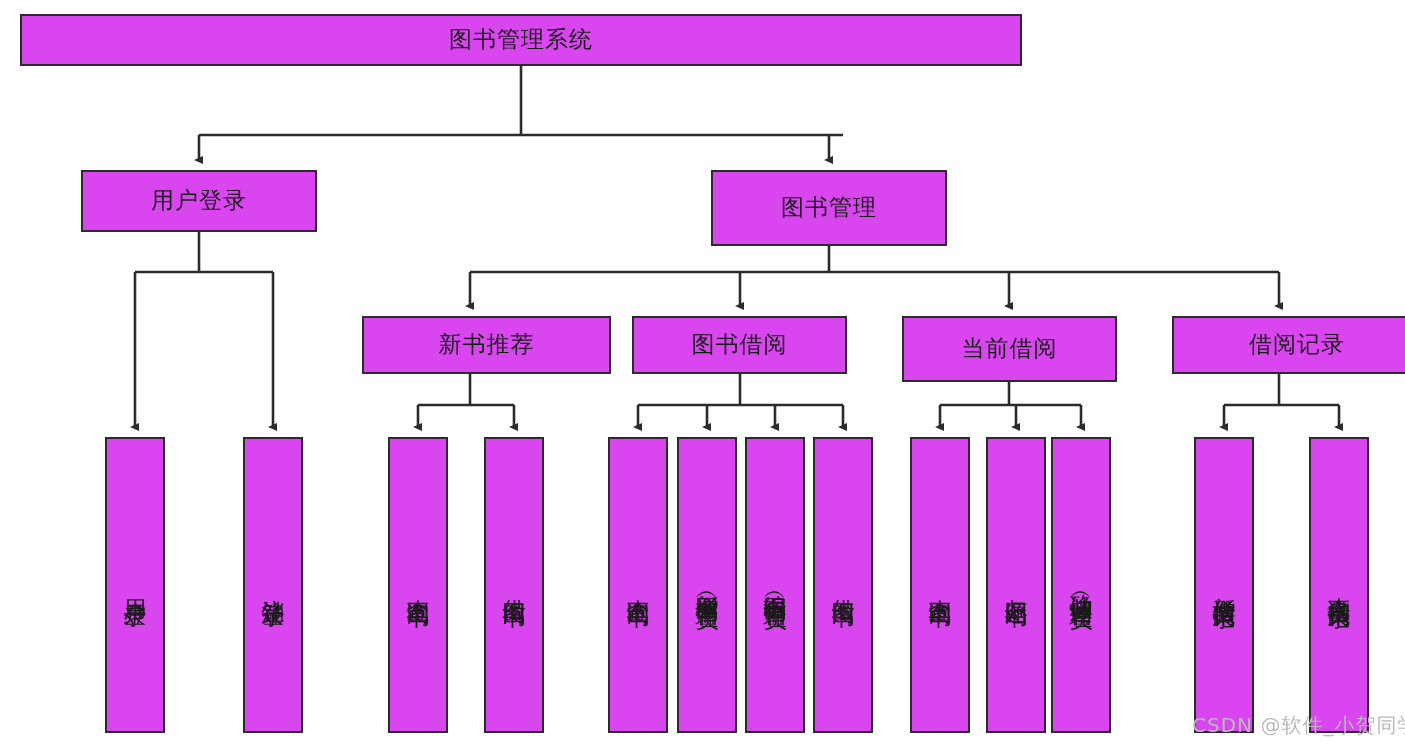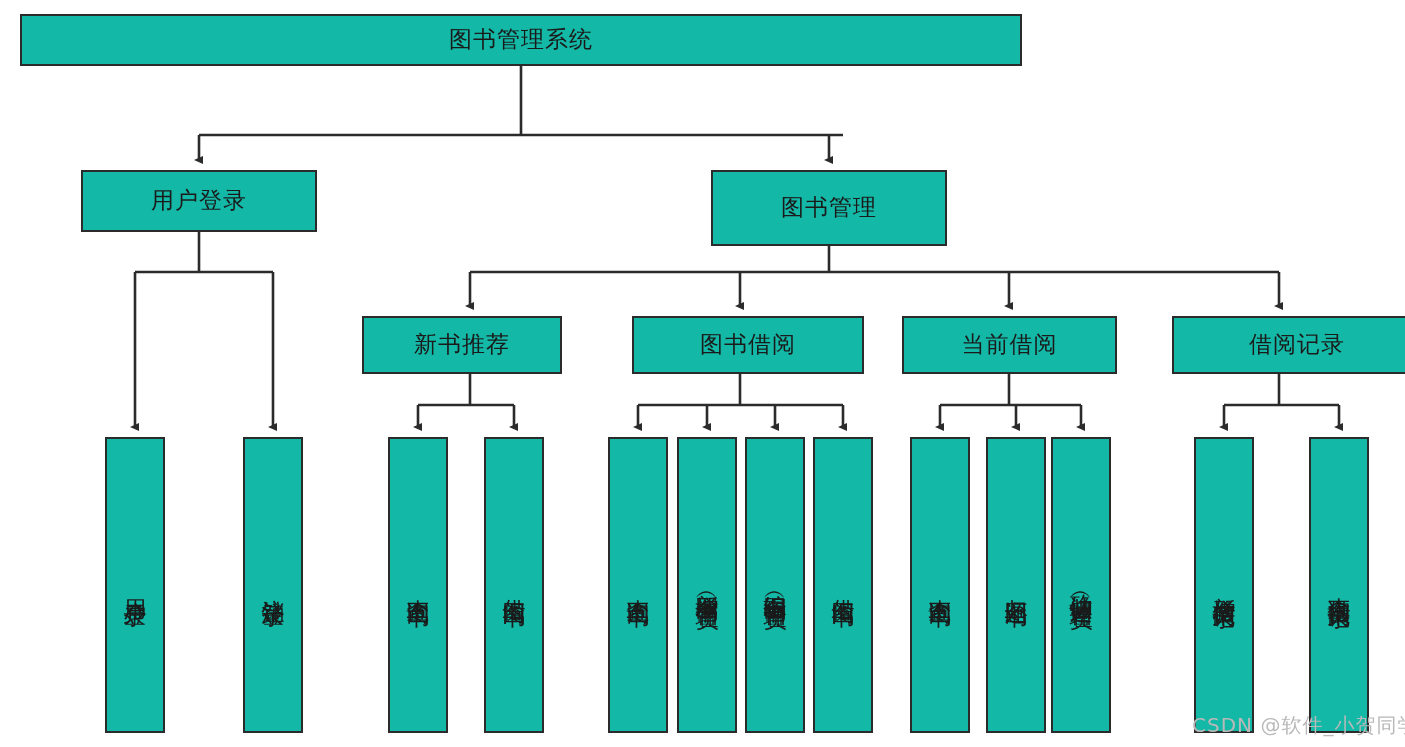--- a/index.html
+++ b/index.html
@@ -14,21 +14,21 @@
     position: relative;
     width: 1405px;
     height: 747px;
     background: #ffffff;
     overflow: hidden;
   }
   .node {
     position: absolute;
     box-sizing: border-box;
     border: 2px solid #2b2b2b;
-    background: #14b8a6;
+    background: #d946ef;
     display: flex;
     align-items: center;
     justify-content: center;
     color: #1a1a1a;
     text-align: right;
   }
   .node.horiz {
     font-size: 23px;
     letter-spacing: 1px;
     line-height: 1.2;
@@ -121,27 +121,27 @@
     <span>图书管理系统</span>
   </div>
 
   <div class="node horiz" style="left:81px; top:170px; width:236px; height:62px;">
     <span>用户登录</span>
   </div>
   <div class="node horiz" style="left:711px; top:170px; width:236px; height:76px;">
     <span>图书管理</span>
   </div>
 
-  <div class="node horiz" style="left:362px; top:316px; width:200px; height:58px;">
+  <div class="node horiz" style="left:362px; top:316px; width:249px; height:58px;">
     <span>新书推荐</span>
   </div>
-  <div class="node horiz" style="left:632px; top:316px; width:232px; height:58px;">
+  <div class="node horiz" style="left:632px; top:316px; width:215px; height:58px;">
     <span>图书借阅</span>
   </div>
-  <div class="node horiz" style="left:902px; top:316px; width:215px; height:58px;">
+  <div class="node horiz" style="left:902px; top:316px; width:215px; height:66px;">
     <span>当前借阅</span>
   </div>
   <div class="node horiz" style="left:1172px; top:316px; width:250px; height:58px;">
     <span>借阅记录</span>
   </div>
 
   <div class="node vert" style="left:105px; top:437px; width:60px; height:296px;">
     <span class="txt">用户登录</span>
   </div>
   <div class="node vert" style="left:243px; top:437px; width:60px; height:296px;">

